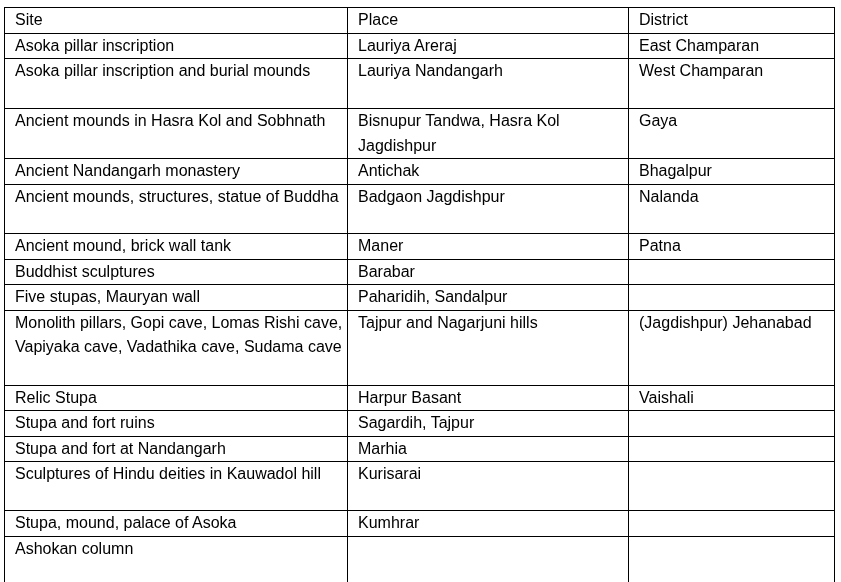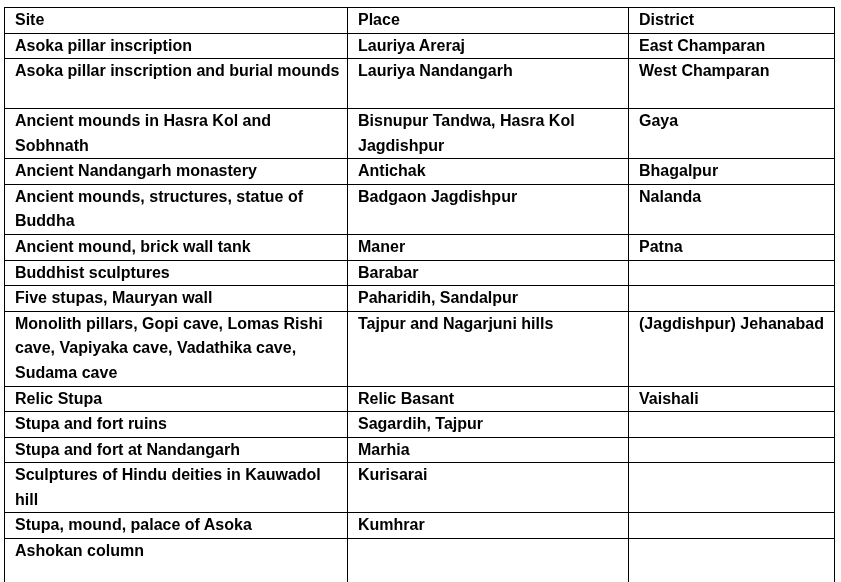--- a/index.html
+++ b/index.html
@@ -2,24 +2,24 @@
 <html><head>
 <meta charset="utf-8">
 <style>
   html, body { margin:0; padding:0; background:#ffffff; }
   body { width:841px; height:582px; position:relative; overflow:hidden;
          font-family:"Liberation Sans", sans-serif; color:#000; }
   table.sites { position:absolute; left:4px; top:7px; width:830px;
                 border-collapse:collapse; table-layout:fixed; }
   table.sites td, table.sites th {
     border:1.5px solid #000; vertical-align:top; text-align:left;
-    padding:0 0 0 10px; font-size:16px; line-height:24.5px; font-weight:bold;
+    padding:0 0 0 10px; font-size:16px; line-height:24.5px; font-weight:normal;
     overflow:hidden;
   }
-  table.sites th { font-weight:bold; }
+  table.sites th { font-weight:normal; }
   col.c1 { width:343px; }
   col.c2 { width:281px; }
   col.c3 { width:206px; }
   td.small { font-size:13.5px; line-height:20px; padding-top:2px; }
 </style>
 </head>
 <body>
 
 <table class="sites">
   <colgroup>
@@ -75,21 +75,21 @@
       <td>Paharidih, Sandalpur</td>
       <td></td>
     </tr>
     <tr style="height:75px">
       <td>Monolith pillars, Gopi cave, Lomas Rishi cave, Vapiyaka cave, Vadathika cave, Sudama cave</td>
       <td>Tajpur and Nagarjuni hills</td>
       <td>(Jagdishpur) Jehanabad</td>
     </tr>
     <tr style="height:25px">
       <td>Relic Stupa</td>
-      <td>Relic Basant</td>
+      <td>Harpur Basant</td>
       <td>Vaishali</td>
     </tr>
     <tr style="height:25px">
       <td>Stupa and fort ruins</td>
       <td>Sagardih, Tajpur</td>
       <td></td>
     </tr>
     <tr style="height:24px">
       <td>Stupa and fort at Nandangarh</td>
       <td>Marhia</td>

